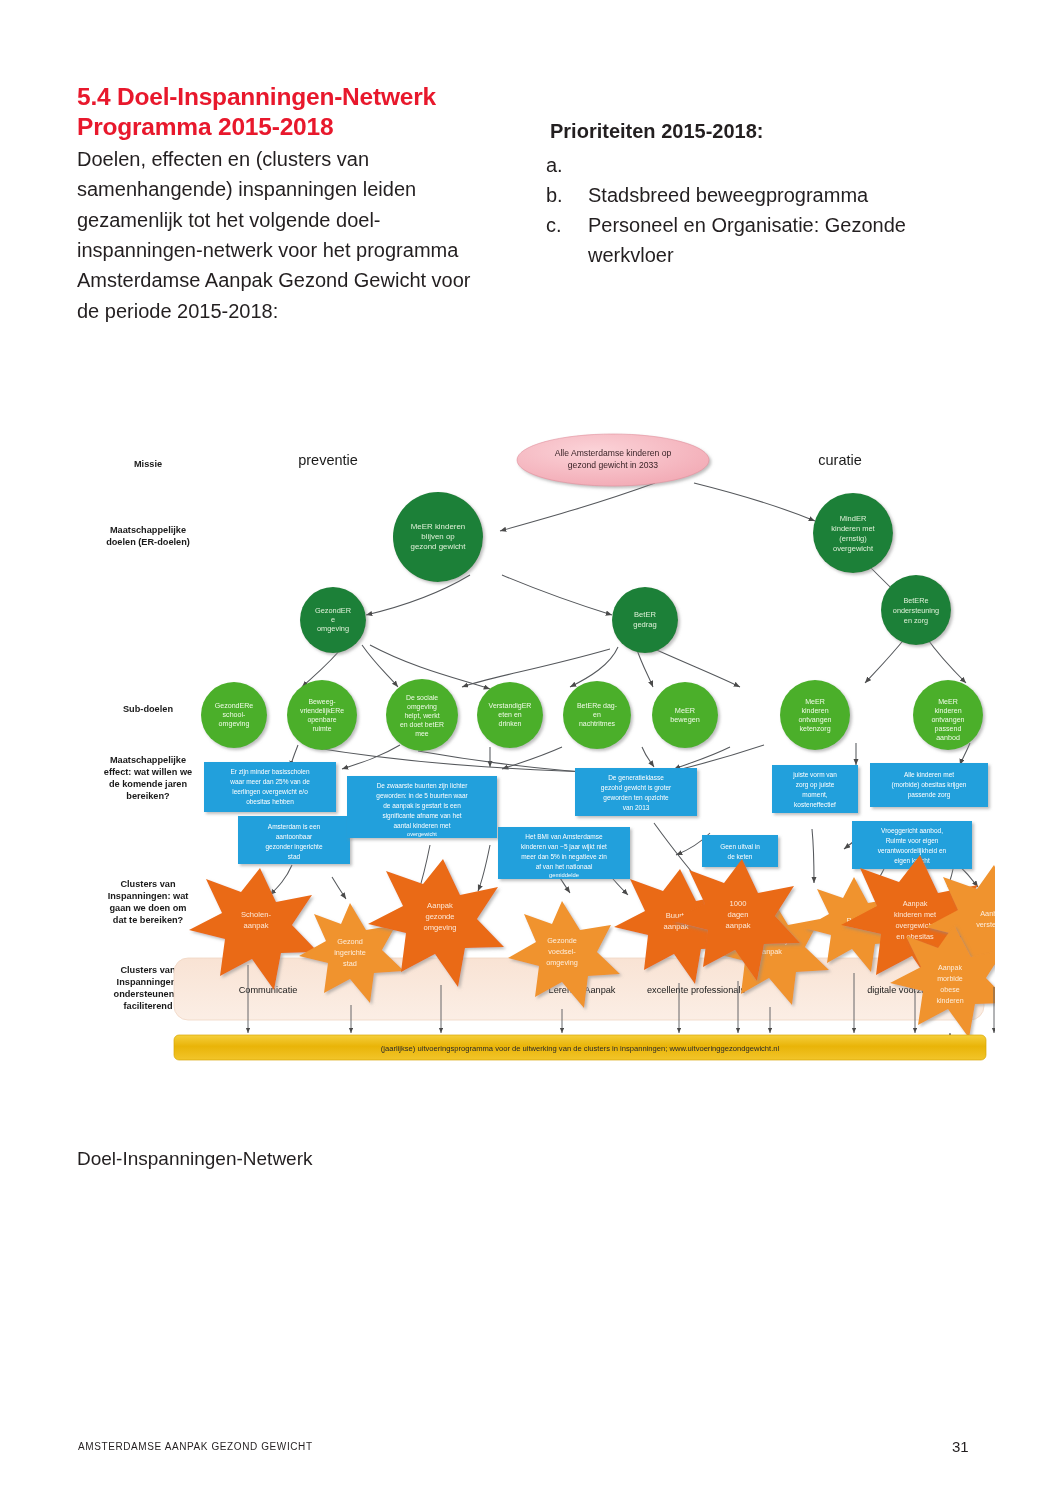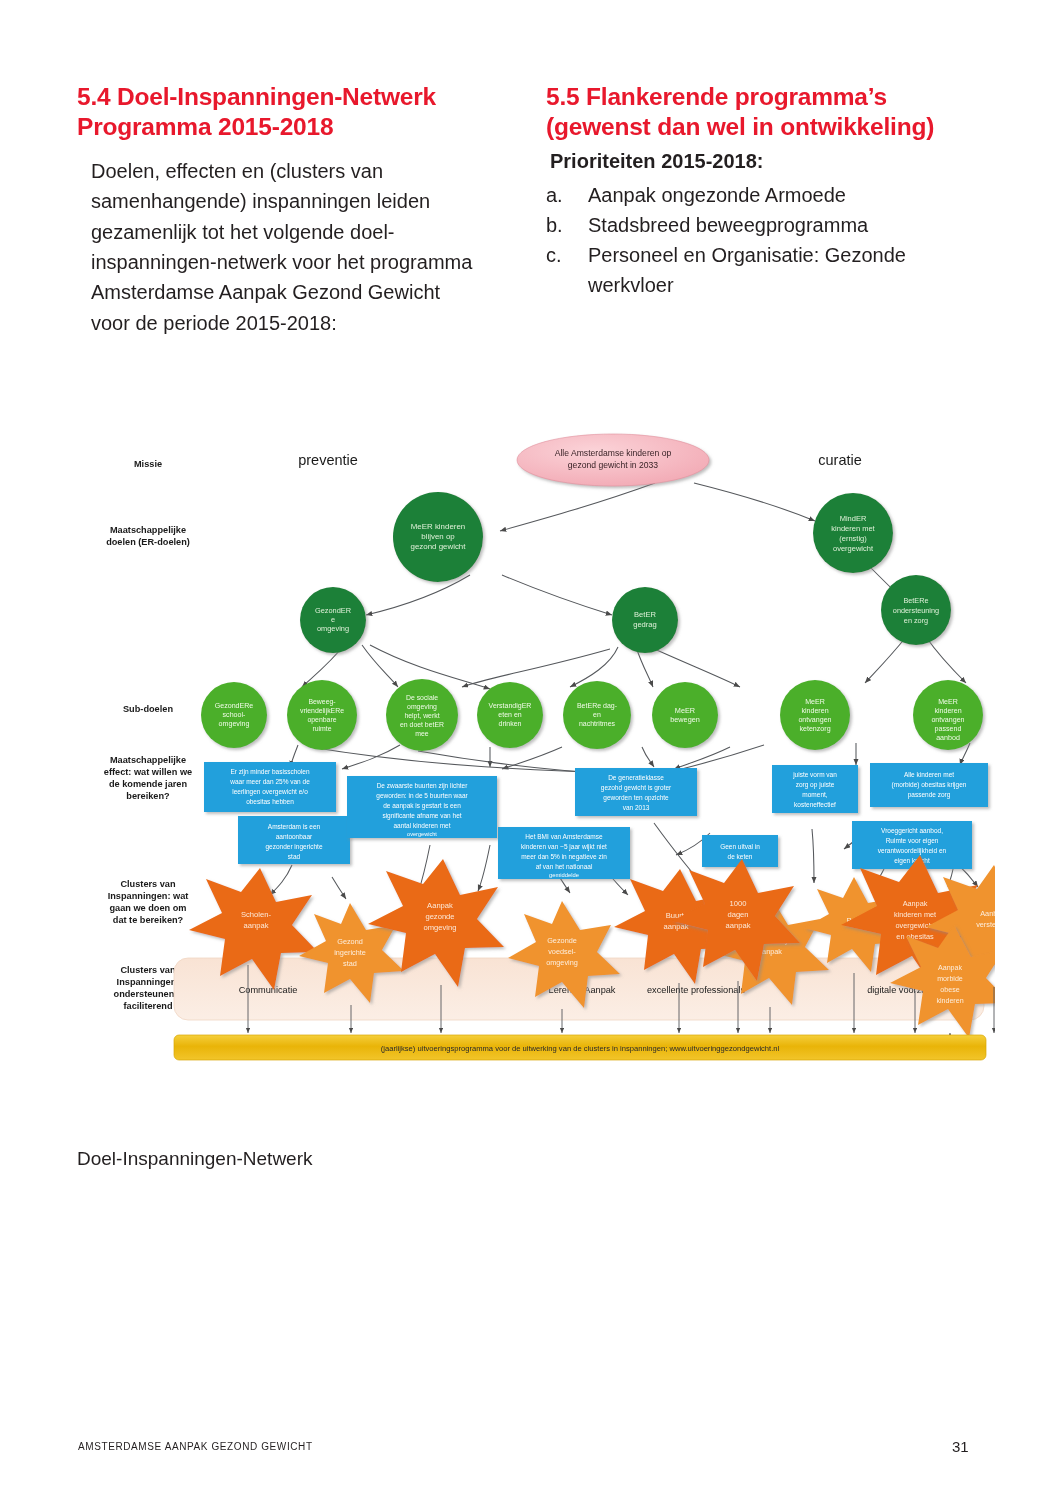--- a/index.html
+++ b/index.html
@@ -32,21 +32,21 @@
 
   h2.section-title {
     margin: 0 0 2px 0;
     font-size: 24.5px;
     line-height: 1.22;
     font-weight: bold;
     color: #e8182c;
     letter-spacing: -0.2px;
   }
   p.body-text {
-    margin: 14px;
+    margin: 0;
     font-size: 20px;
     line-height: 1.52;
     font-weight: 300;
     color: #231f20;
   }
   .sub-bold {
     margin: 4px;
     font-size: 20px;
     line-height: 1.5;
     font-weight: bold;
@@ -117,28 +117,26 @@
   <div class="col col-left">
     <h2 class="section-title">
       <span>5.4 Doel-Inspanningen-Netwerk</span><br>
       <span>Programma 2015-2018</span>
     </h2>
     <p class="body-text">Doelen, effecten en (clusters van samenhangende) inspanningen leiden gezamenlijk tot het volgende doel-inspanningen-netwerk voor het programma Amsterdamse Aanpak Gezond Gewicht voor de periode 2015-2018:</p>
   </div>
 
   <div class="col col-right">
     <h2 class="section-title">
-      <span>5.5 Flankerende programma’s</span><br>
-      <span>(gewenst dan wel in ontwikkeling)</span>
+      <br>
     </h2>
     <p class="sub-bold">Prioriteiten 2015-2018:</p>
     <ol class="priority-list">
       <li>
         <span class="marker">a.</span>
-        <span class="ltext">Aanpak ongezonde Armoede</span>
       </li>
       <li>
         <span class="marker">b.</span>
         <span class="ltext">Stadsbreed beweegprogramma</span>
       </li>
       <li>
         <span class="marker">c.</span>
         <span class="ltext">Personeel en Organisatie: Gezonde werkvloer</span>
       </li>
     </ol>

